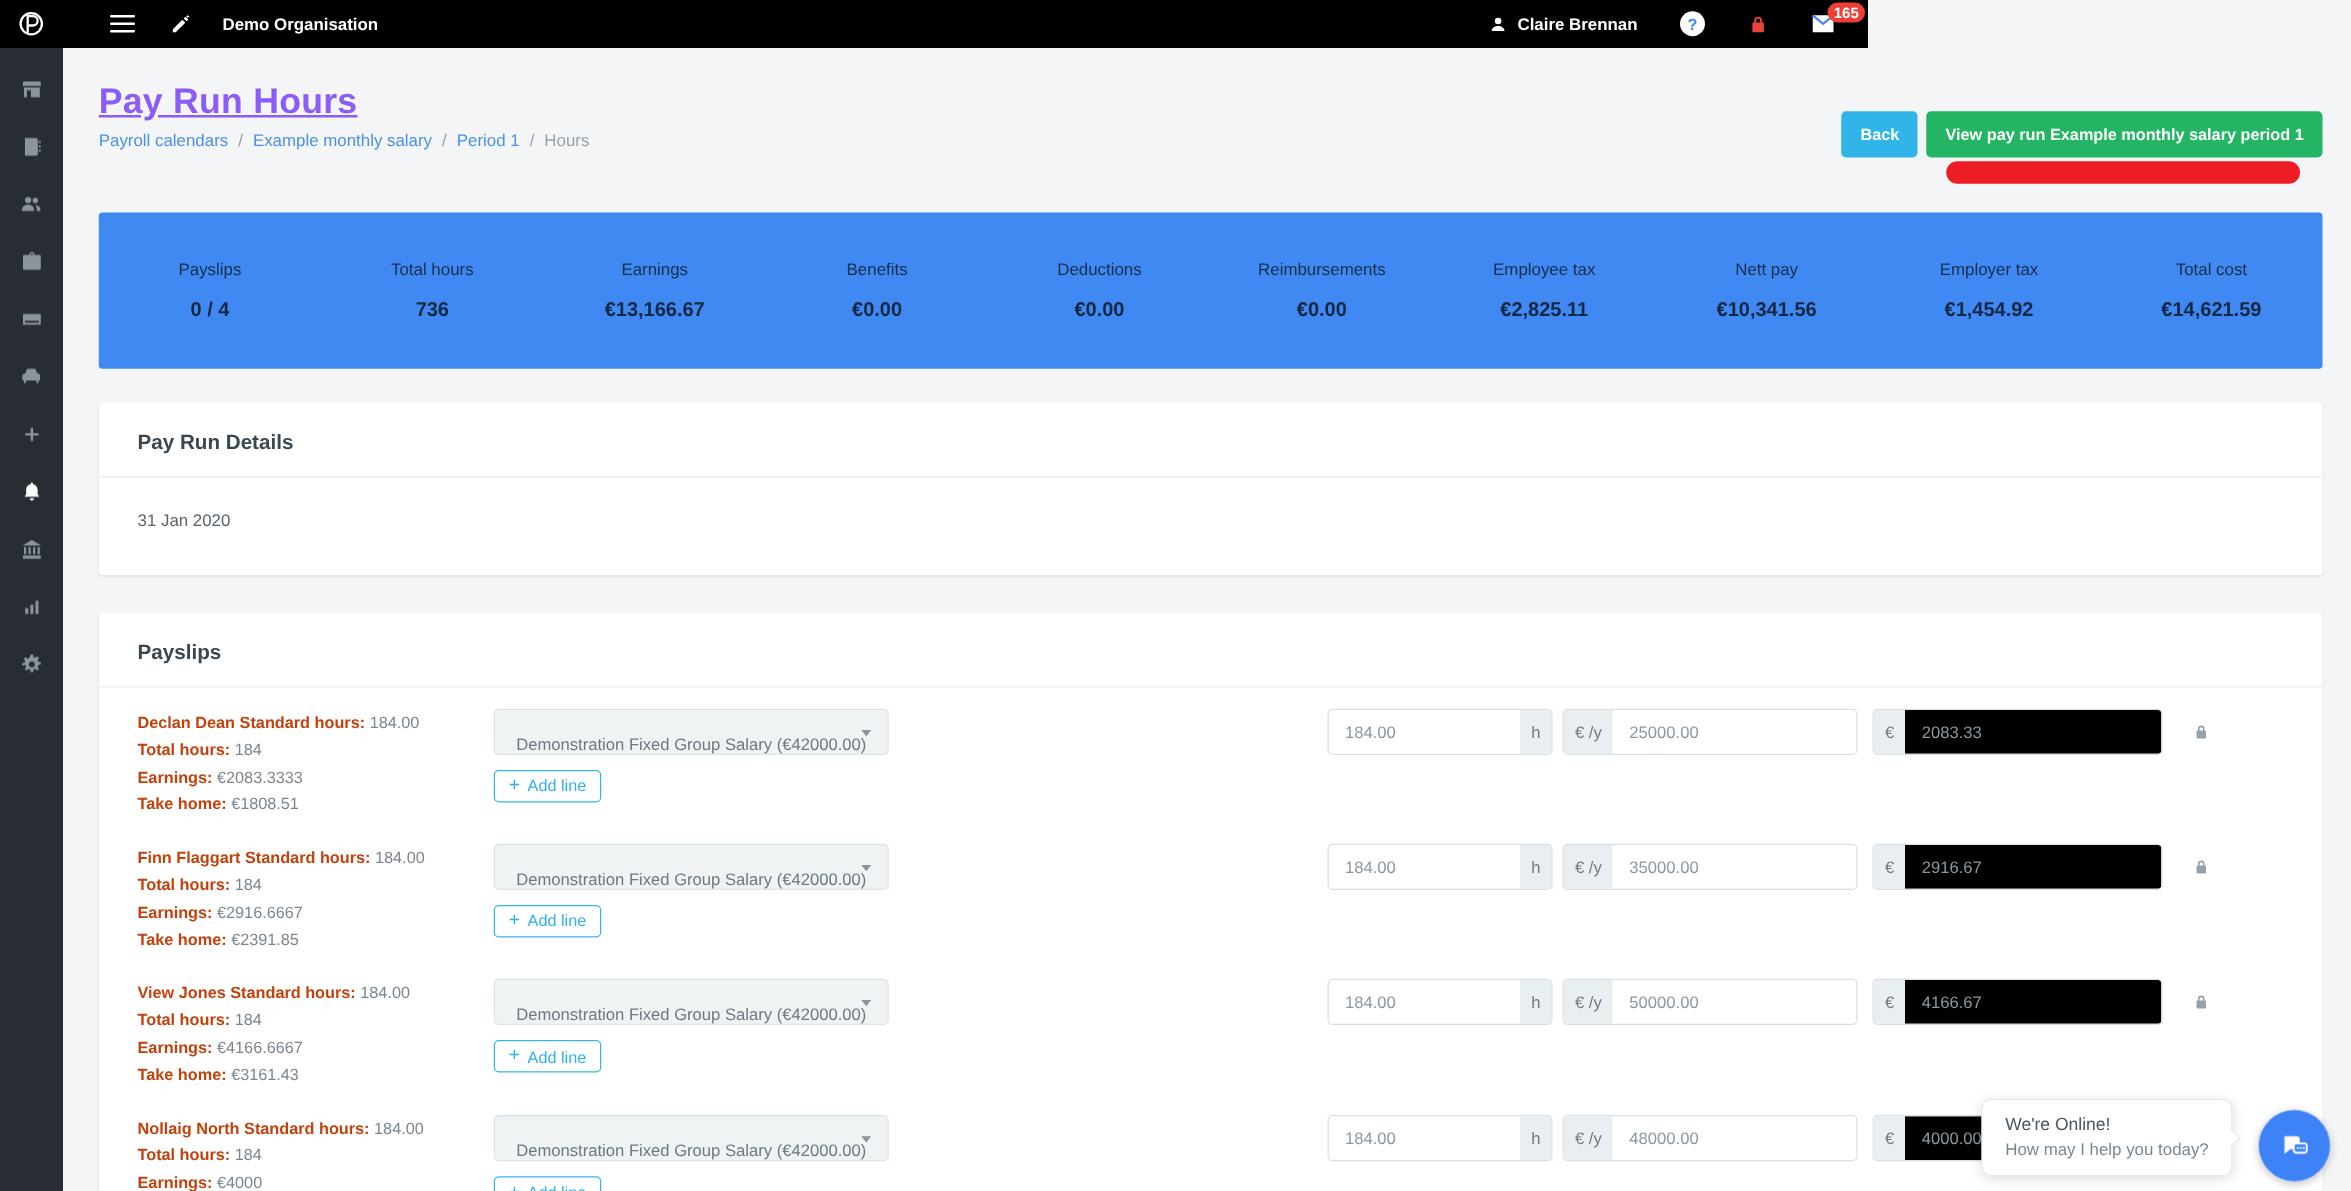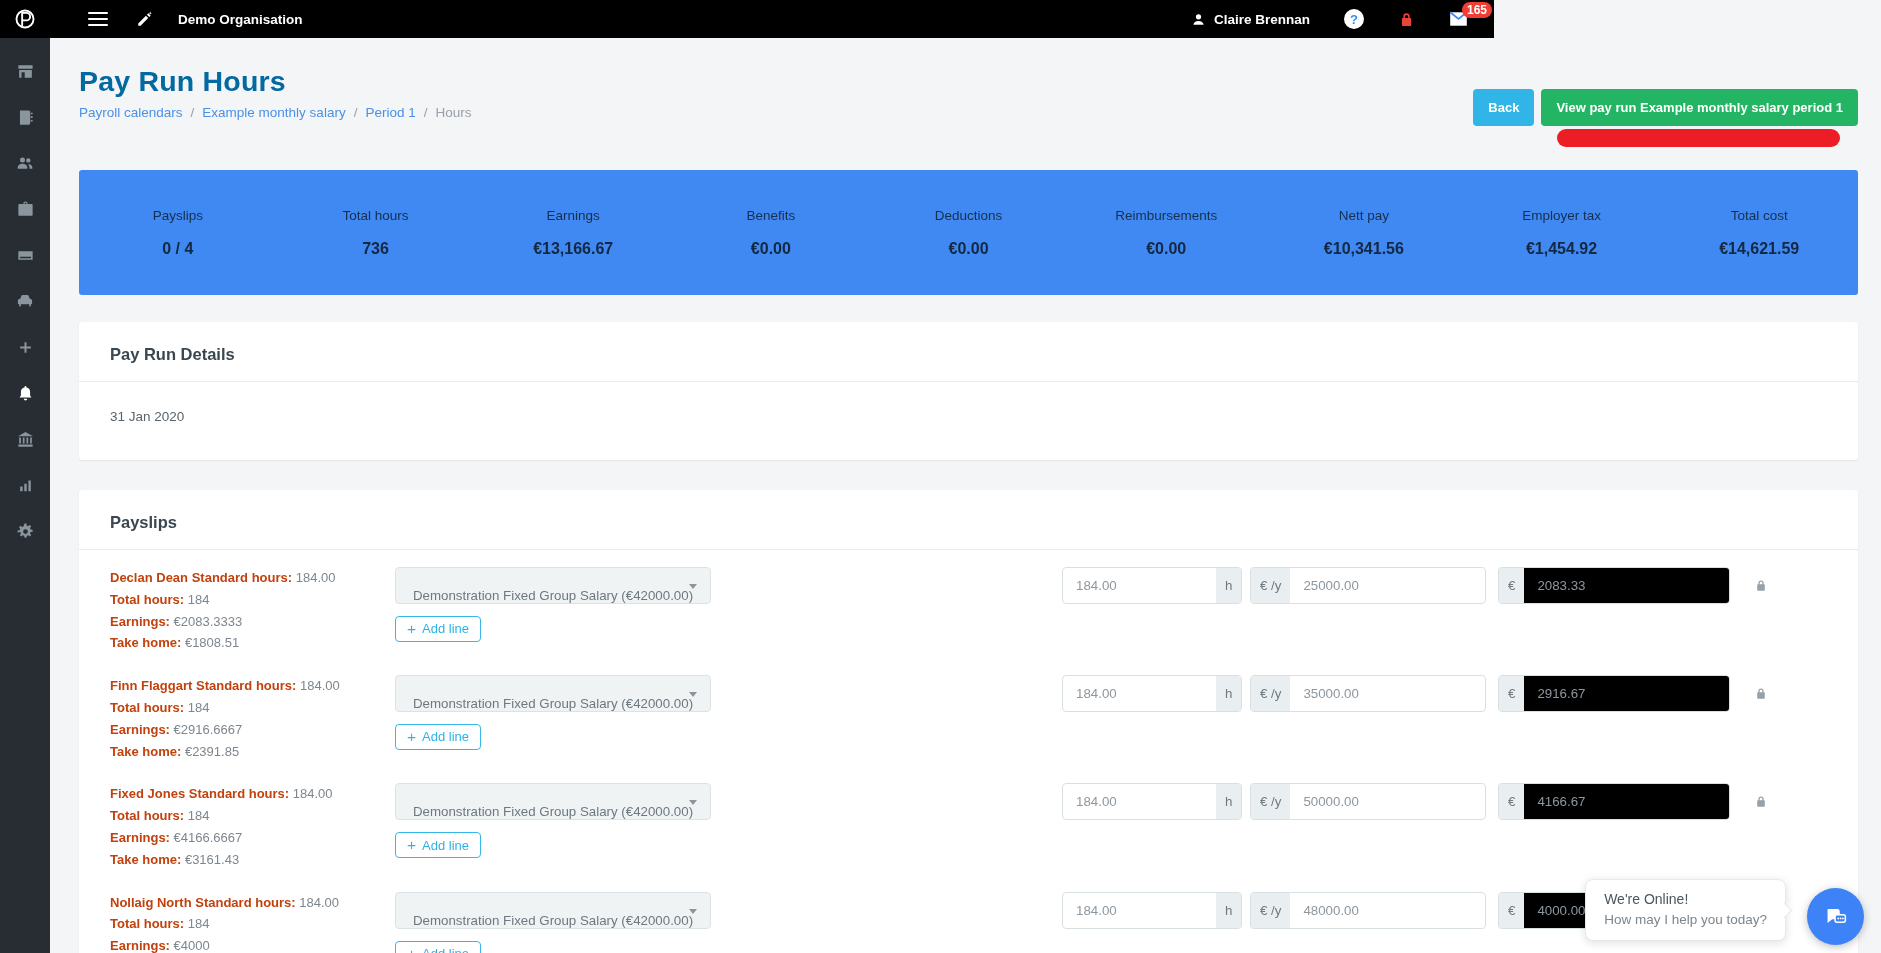--- a/index.html
+++ b/index.html
@@ -40,21 +40,21 @@
   }
   .sb-item { width: 50px; height: 46px; display: flex; align-items: center; justify-content: center; cursor: pointer; }
   .sb-item svg { fill: #8b959d; }
   .sb-item.active svg { fill: #ffffff; }
   
   .main {
     position: absolute; top: 38px; left: 50px; width: 1831px; height: 915px;
     padding: 0 23px 0 29px; overflow: hidden;
   }
   .header-row { display: flex; align-items: flex-start; margin-top: 27px; }
-  .page-title { font-size: 28.5px; font-weight: 700; color: #0369a1; letter-spacing: .2px; }
+  .page-title { font-size: 28.5px; font-weight: 700; color: #8b5cf6; letter-spacing: .2px; text-decoration: underline; }
   .breadcrumb { margin-top: 7px; font-size: 13.5px; color: #98a1a8; display: flex; gap: 8px; }
   .breadcrumb a { color: #4a90e8; text-decoration: none; cursor: pointer; }
   .header-actions { margin-left: auto; margin-top: 24px; position: relative; display: flex; gap: 7px; }
   .btn { border: none; border-radius: 4px; color: #fff; font-size: 13px; font-weight: 700;
          font-family: "Liberation Sans", sans-serif; padding: 11px 15px; cursor: pointer; }
   .btn-back { background: #31b5e9; }
   .btn-view { background: #23b563; }
   .red-pill { position: absolute; top: calc(100% + 3px); right: 18px; width: 283px; height: 18px;
               background: #ec1d24; border-radius: 10px; }
   
@@ -267,20 +267,24 @@
     </div>
     <div class="sum-cell">
       <span class="sum-label">Deductions</span>
       <span class="sum-value">€0.00</span>
     </div>
     <div class="sum-cell">
       <span class="sum-label">Reimbursements</span>
       <span class="sum-value">€0.00</span>
     </div>
     <div class="sum-cell">
+      <span class="sum-label">Employee tax</span>
+      <span class="sum-value">€2,825.11</span>
+    </div>
+    <div class="sum-cell">
       <span class="sum-label">Nett pay</span>
       <span class="sum-value">€10,341.56</span>
     </div>
     <div class="sum-cell">
       <span class="sum-label">Employer tax</span>
       <span class="sum-value">€1,454.92</span>
     </div>
     <div class="sum-cell">
       <span class="sum-label">Total cost</span>
       <span class="sum-value">€14,621.59</span>
@@ -366,21 +370,21 @@
         <span class="lock-wrap">
           <svg width="14" height="15" viewBox="0 0 24 24" fill="#95a1ab">
               <path fill-rule="evenodd" d="M7.5 10V7.8a4.5 4.5 0 0 1 9 0V10h.7a1.3 1.3 0 0 1 1.3 1.3v8.4a1.3 1.3 0 0 1-1.3 1.3H6.8a1.3 1.3 0 0 1-1.3-1.3v-8.4A1.3 1.3 0 0 1 6.8 10h.7zm2.2 0h4.6V7.8a2.3 2.3 0 0 0-4.6 0z"></path>
             </svg>
         </span>
       </div>
     </div>
 
     <div class="ps-row">
       <div class="emp-info">
-        <div><b><span>Fixed Jones</span> <span>Standard hours:</span></b> <span>184.00</span></div>
+        <div><b><span>View Jones</span> <span>Standard hours:</span></b> <span>184.00</span></div>
         <div><b>Total hours:</b> <span>184</span></div>
         <div><b>Earnings:</b> <span>€4166.6667</span></div>
         <div><b>Take home:</b> <span>€3161.43</span></div>
       </div>
       <div class="mid-col">
         <div class="dropdown">
           <span>Demonstration Fixed Group Salary (€42000.00)</span>
           <span class="dd-caret"></span>
         </div>
         <button class="add-line">

